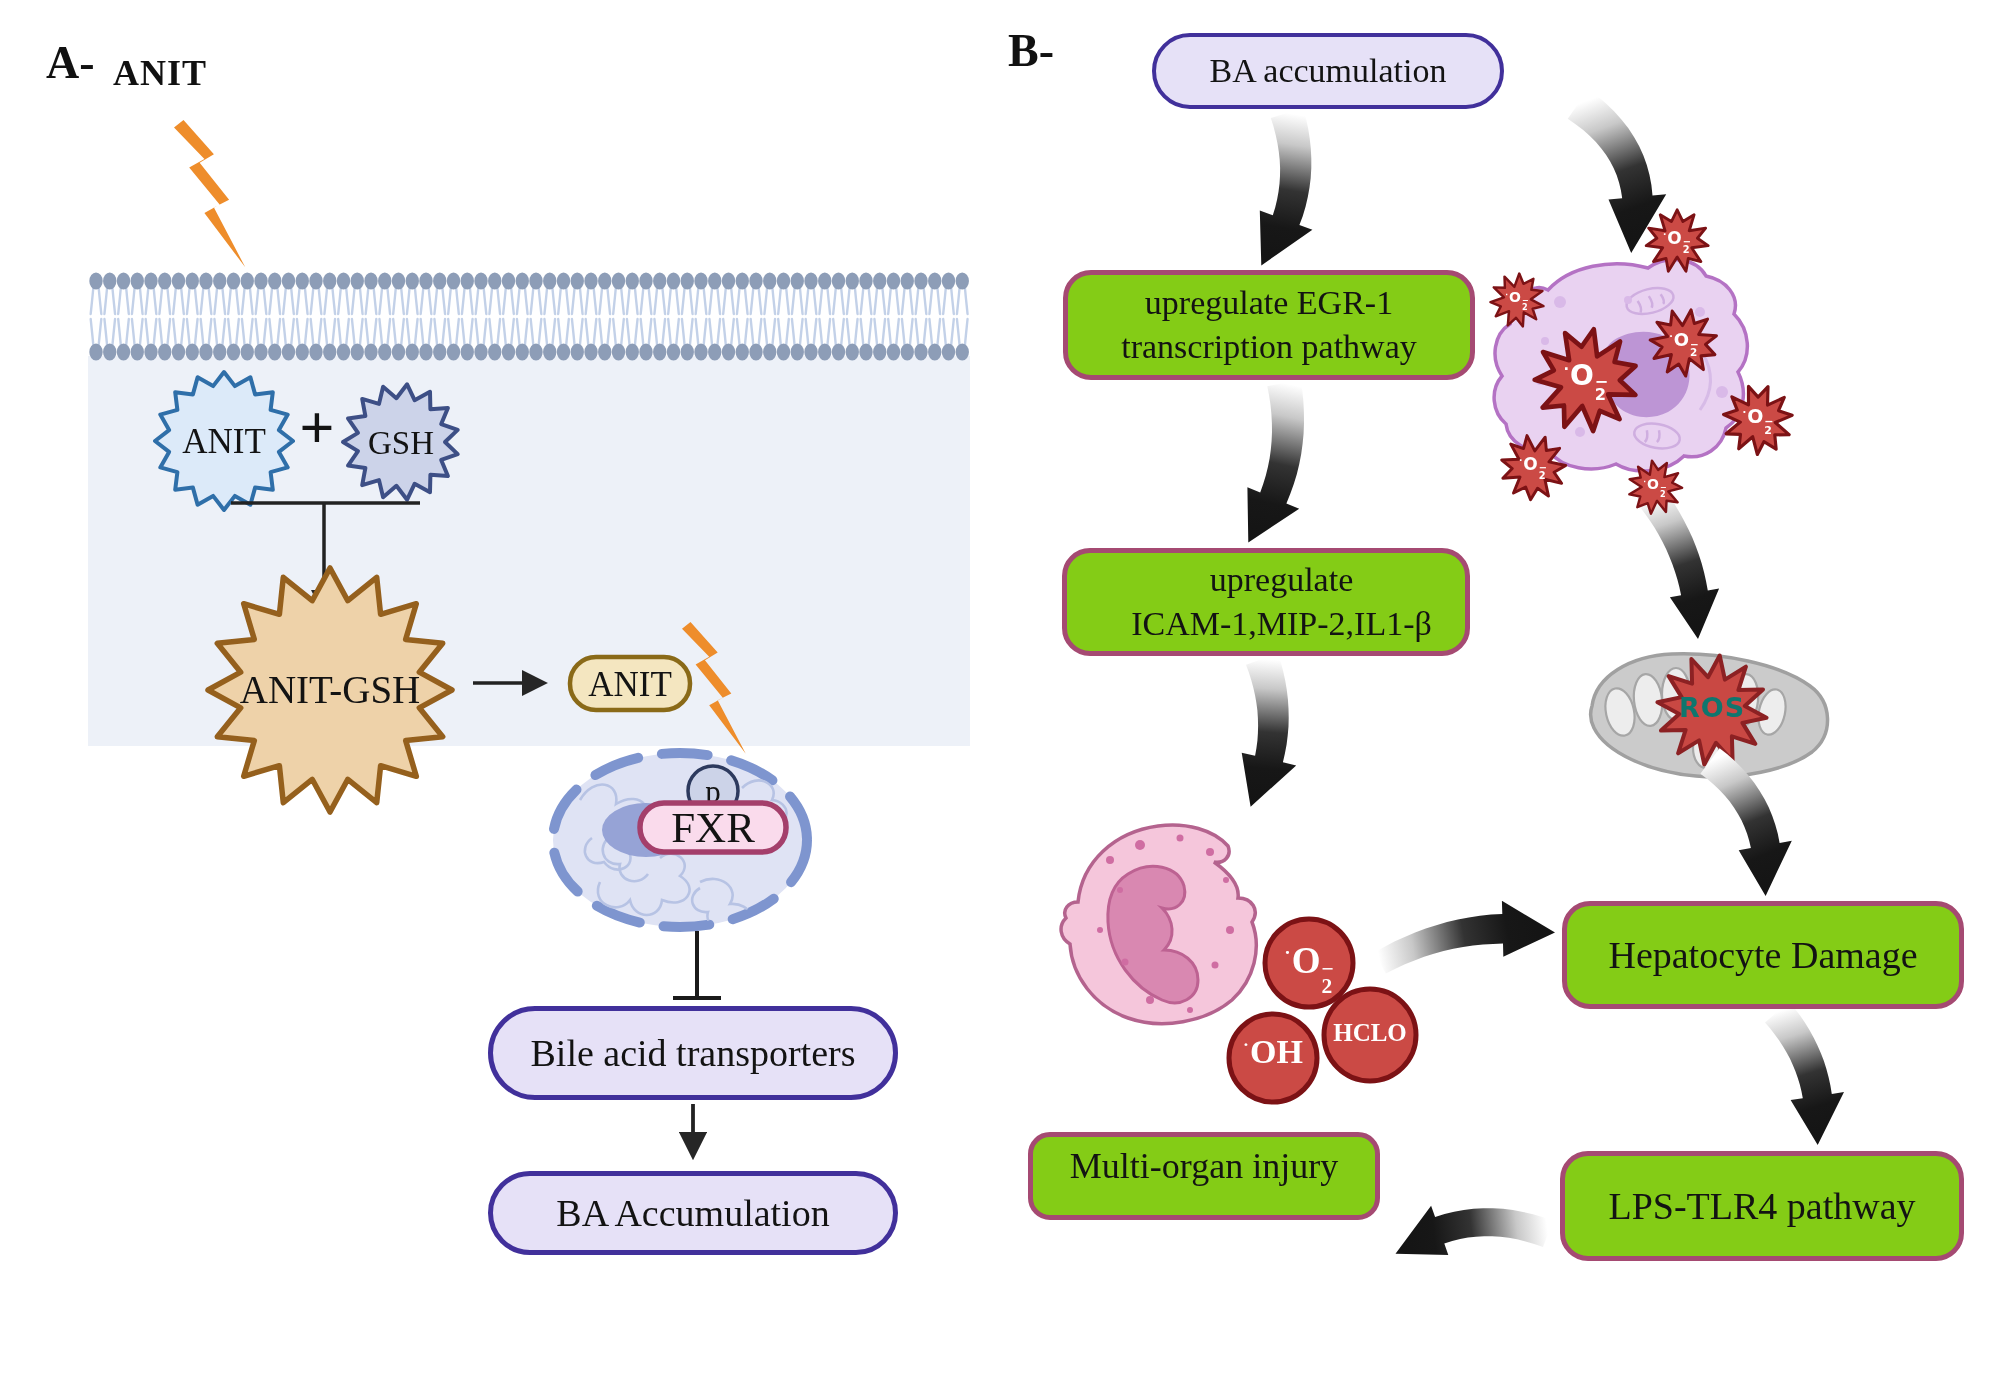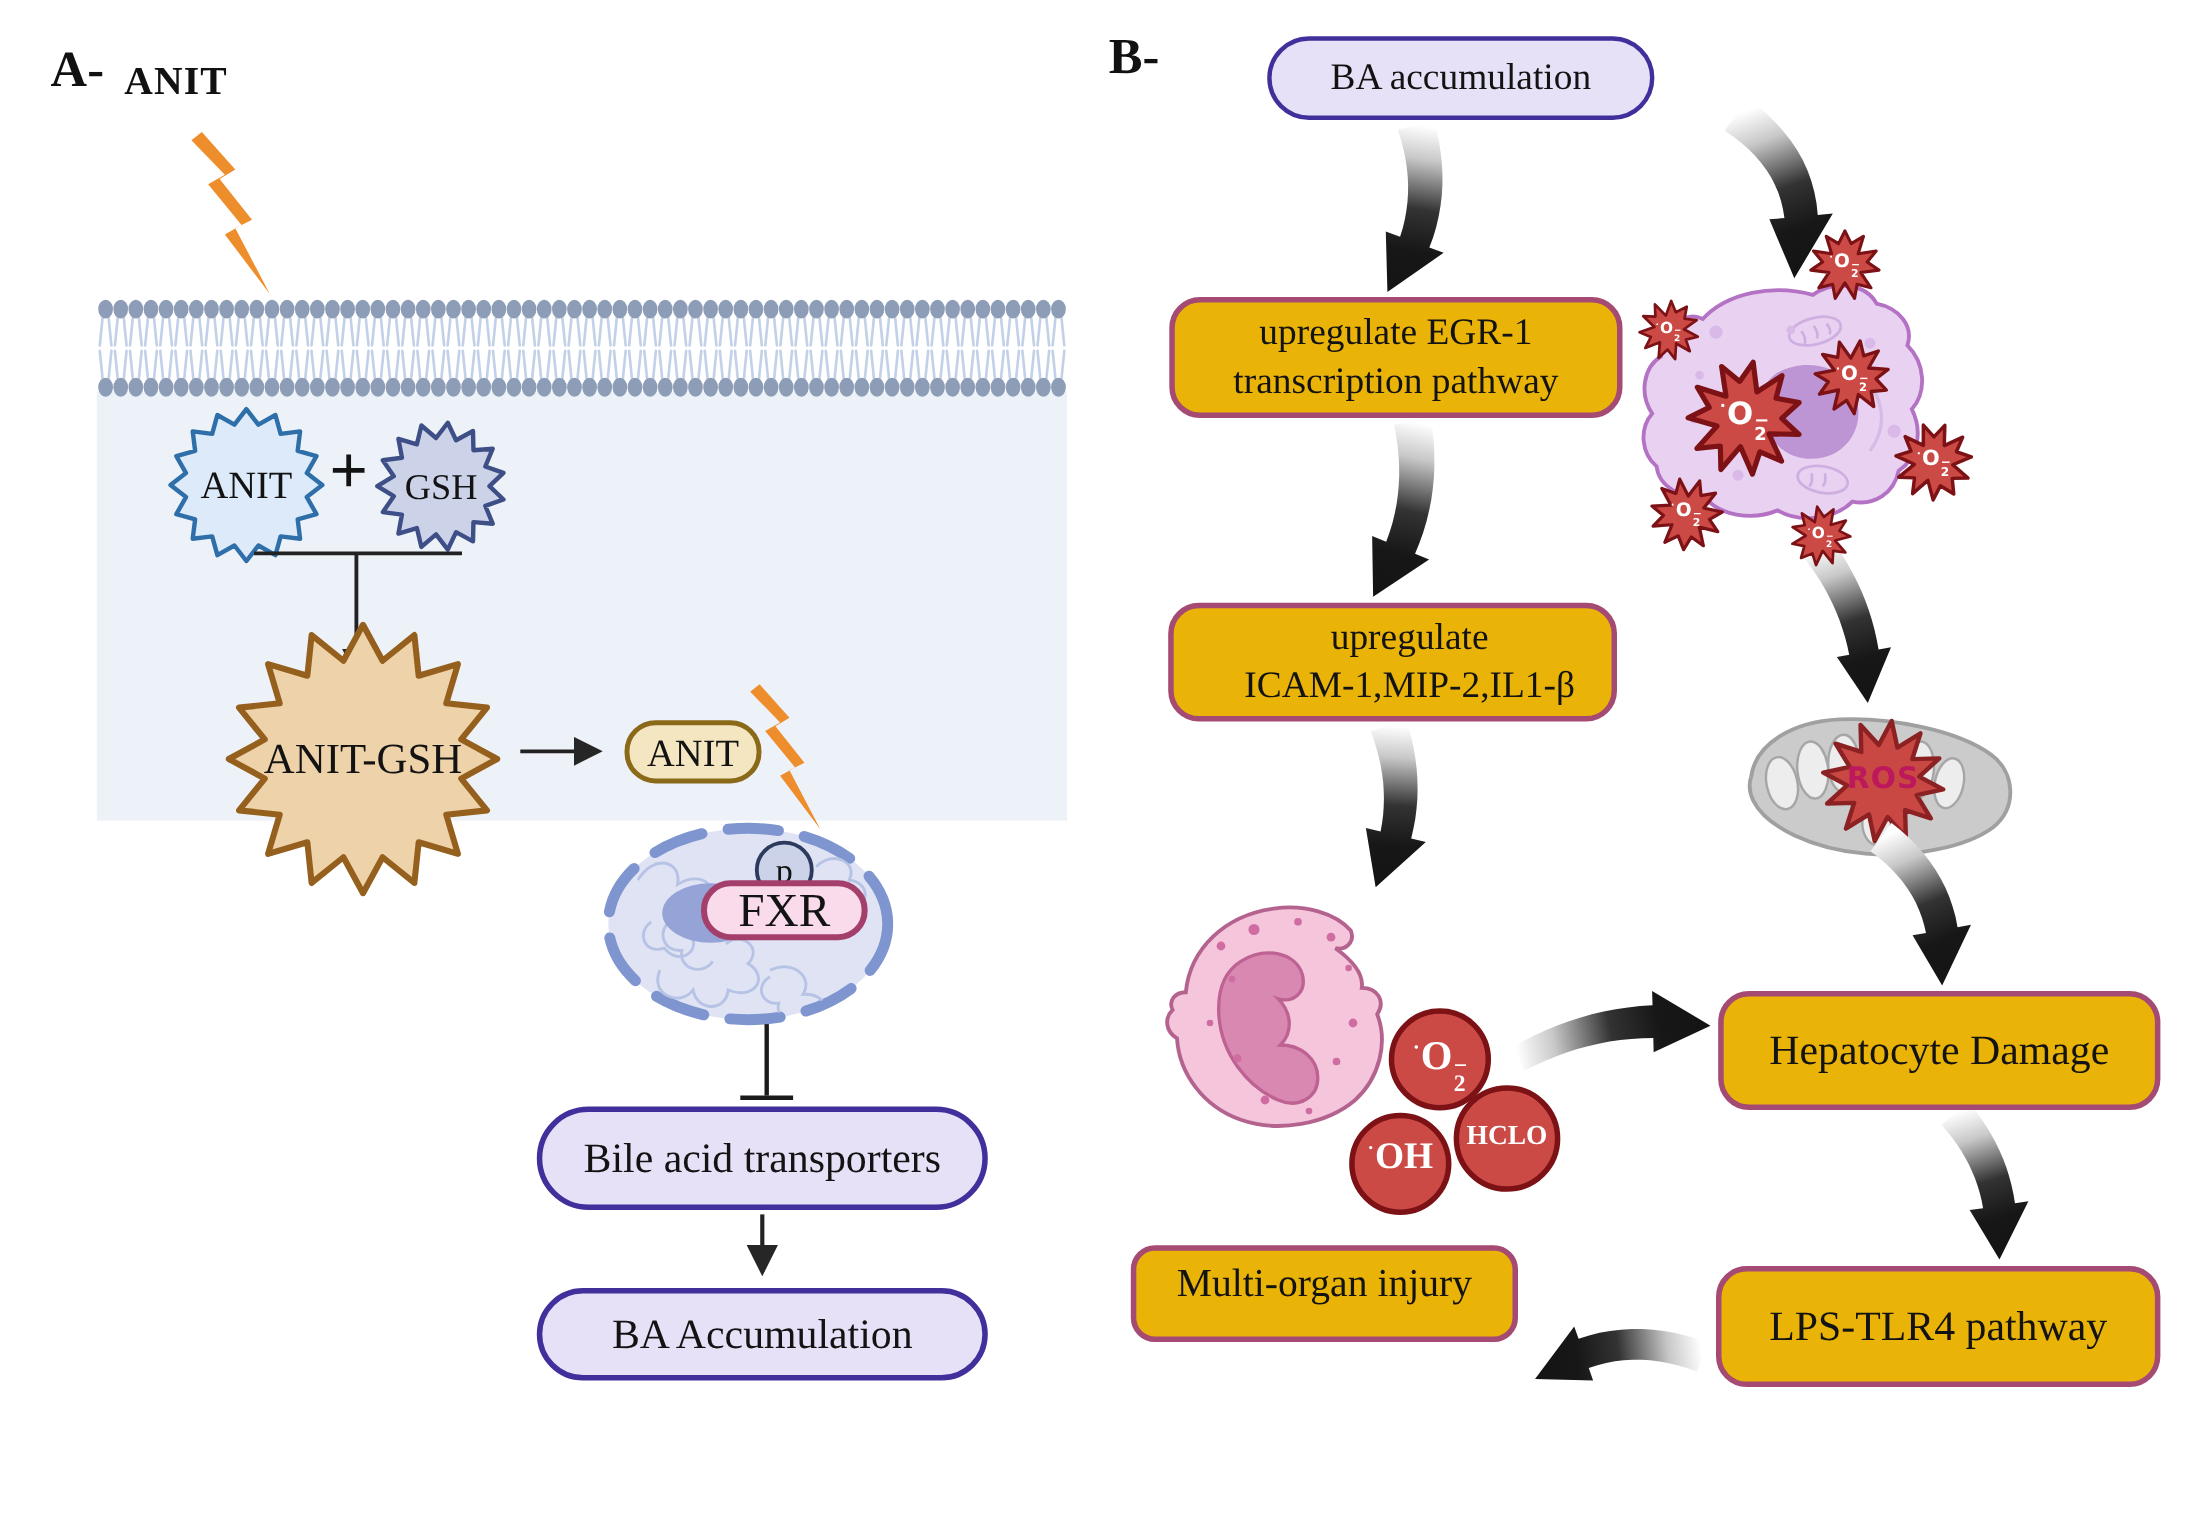--- a/index.html
+++ b/index.html
@@ -7,38 +7,38 @@
          font-family:"Liberation Serif","DejaVu Serif",serif;color:#131313;}
   #diagram{position:absolute;left:0;top:0;}
   svg text{font-family:"Liberation Serif","DejaVu Serif",serif;fill:#131313;}
 
   .panel-label{position:absolute;font-weight:bold;font-size:46px;color:#111;}
   .src-label{position:absolute;font-weight:bold;font-size:36px;color:#111;letter-spacing:1px;}
 
   .box{position:absolute;box-sizing:border-box;display:flex;flex-direction:column;
        align-items:center;justify-content:center;text-align:right;line-height:1.28;}
   .box.lav{background:#e6e1f7;border:5px solid #41309b;}
-  .box.pink{background:#eab308;border:5px solid #a54a72;}
+  .box.pink{background:#84cc16;border:5px solid #a54a72;}
 
   #bile-box{left:488px;top:1006px;width:410px;height:94px;border-radius:47px;font-size:38px;}
   #ba-a-box{left:488px;top:1171px;width:410px;height:84px;border-radius:42px;font-size:38px;}
   #ba-b-box{left:1152px;top:33px;width:352px;height:76px;border-radius:38px;font-size:34px;border-width:4px;}
   #egr-box{left:1063px;top:270px;width:412px;height:110px;border-radius:28px;font-size:34px;}
   #icam-box{left:1062px;top:548px;width:408px;height:108px;border-radius:28px;font-size:34px;padding-left:31px;}
   #hep-box{left:1562px;top:901px;width:402px;height:108px;border-radius:28px;font-size:38px;}
   #lps-box{left:1560px;top:1151px;width:404px;height:110px;border-radius:28px;font-size:38px;}
   #multi-box{left:1028px;top:1132px;width:352px;height:88px;border-radius:22px;font-size:36px;
              justify-content:flex-start;padding-top:6px;}
 
   .circle-label{position:absolute;color:#fff;font-weight:bold;text-align:center;
                 font-family:"Liberation Serif","DejaVu Serif",serif;}
   #superoxide-label{left:1249px;top:939px;width:120px;font-size:37px;}
   #oh-label{left:1213px;top:1033px;width:120px;font-size:34px;}
   #hclo-label{left:1310px;top:1019px;width:120px;font-size:25px;}
-  #ros-label{position:absolute;left:1652px;top:692px;width:120px;text-align:center;color:#be185d;
+  #ros-label{position:absolute;left:1652px;top:692px;width:120px;text-align:center;color:#0f766e;
              font-family:"DejaVu Sans","Liberation Sans",sans-serif;font-weight:bold;font-size:27px;letter-spacing:1px;}
 
   .rdot{font-size:0.52em;vertical-align:0.75em;margin-right:1px;}
   .stk{display:inline-flex;flex-direction:column;align-items:flex-start;
        font-size:0.58em;line-height:0.82;vertical-align:-0.12em;margin-left:1px;}
   .burst{position:absolute;display:flex;align-items:center;justify-content:center;}
   .burst svg{position:absolute;inset:0;width:100%;height:100%;}
   .burst .blabel{position:relative;color:#fff;font-weight:bold;text-align:center;
                  font-family:"DejaVu Sans","Liberation Sans",sans-serif;}
 </style>

